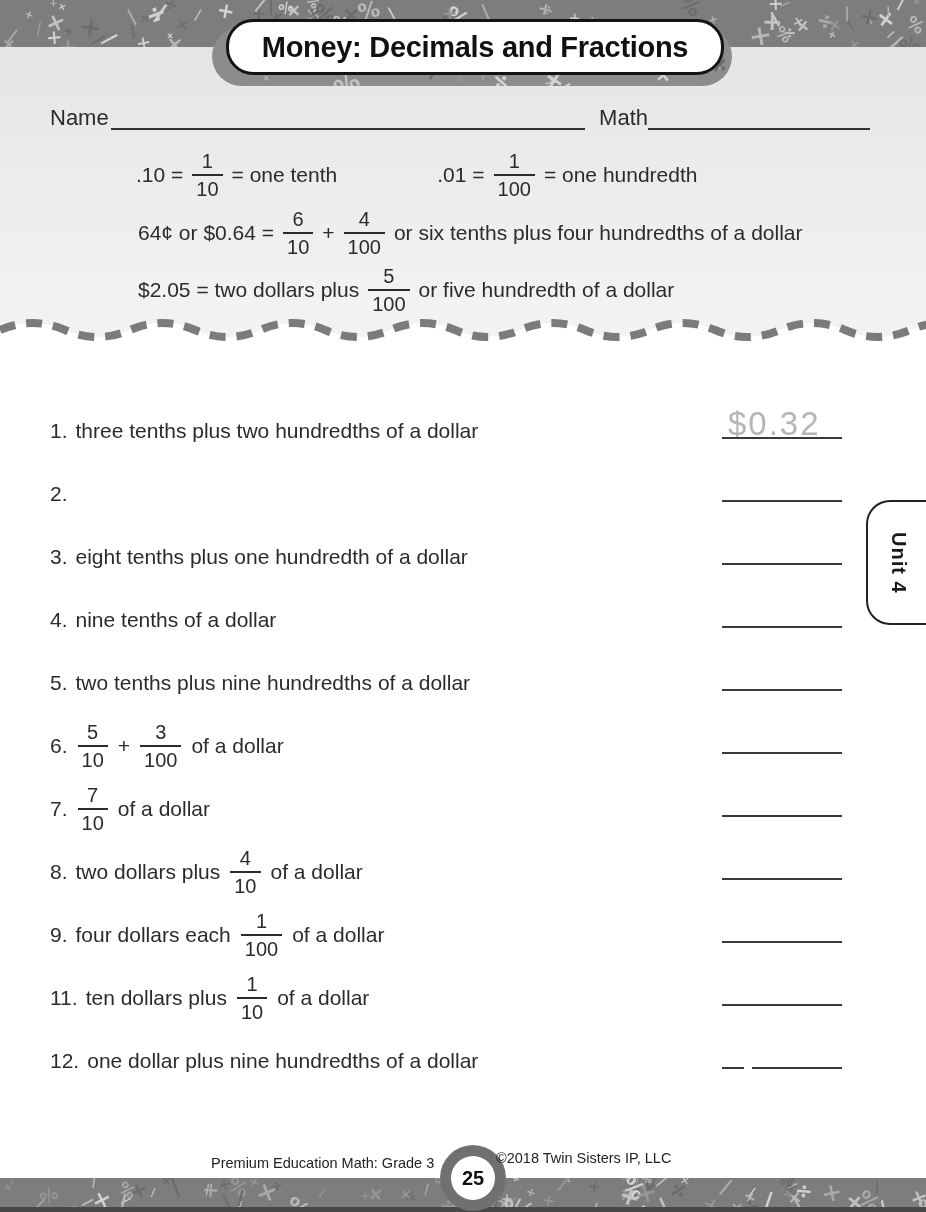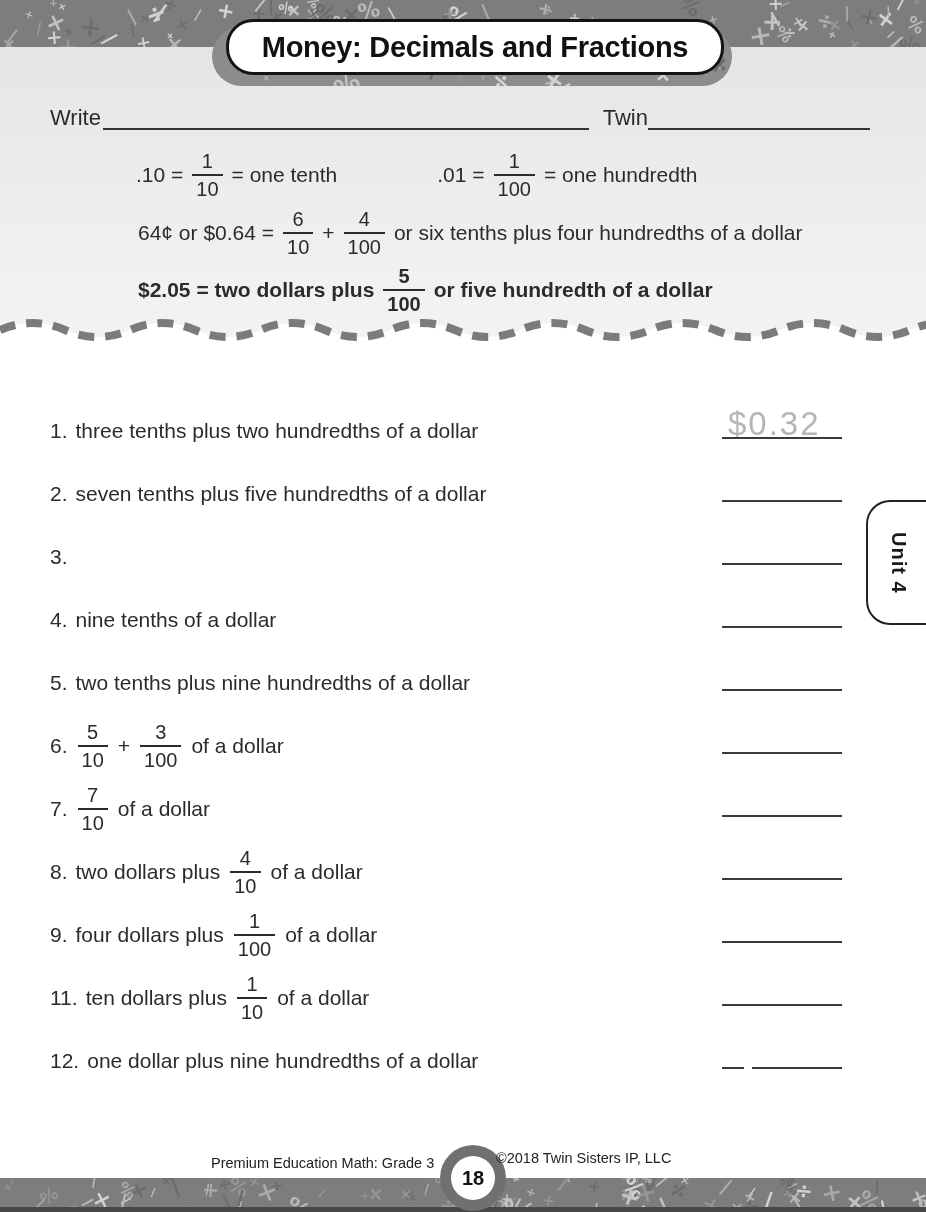--- a/index.html
+++ b/index.html
@@ -29,21 +29,21 @@
   .blank-line{border-bottom:2px solid #333;height:24px;}
   .nl-1{flex:1;margin-left:2px;}
   .nl-2{width:222px;}
   .hdr-label{line-height:1;padding-bottom:1px;}
   .date-label{margin-left:14px;}
   
   .examples{position:absolute;left:0;top:146px;width:926px;z-index:2;}
   .ex-row{display:flex;align-items:center;height:58px;font-size:21px;column-gap:7px;}
   .ex-row-0{padding-left:136px;}
   .ex-row-1{padding-left:138px;}
-  .ex-row-2{padding-left:138px;height:56px;font-weight:bold;}
+  .ex-row-2{padding-left:138px;height:56px;}
   .seg-gap{display:inline-block;width:86px;}
   .frac{display:inline-flex;flex-direction:column;align-items:center;line-height:1;font-size:20px;margin:0 2px;}
   .frac .fn{display:block;padding:0 4px 3px;}
   .frac .fd{display:block;border-top:2px solid #2b2b2b;padding:3px 4px 0;}
   
   .instructions{position:absolute;left:50px;top:352px;font-size:21px;z-index:2;}
   
   .problems{position:absolute;left:50px;top:399px;width:826px;z-index:2;}
   .problem-row{position:relative;height:63px;display:flex;align-items:center;font-size:21px;column-gap:8px;}
   .problem-number{white-space:nowrap;}
@@ -227,23 +227,23 @@
       <span class="pg" style="left: 431.323px; top: 23.2425px; font-size: 24.7766px; color: rgb(150, 150, 152); transform: rotate(19.7672deg);">÷</span>
       <span class="pg" style="left: 335.833px; top: 3.5807px; font-size: 17.8105px; color: rgb(108, 108, 110); transform: rotate(-10.9197deg);">/</span>
       <span class="pg" style="left: 193.585px; top: 11.4276px; font-size: 22.6965px; color: rgb(169, 169, 171); transform: rotate(18.3461deg);">÷</span>
       <span class="pg" style="left: 159.057px; top: 9.31865px; font-size: 24.4341px; color: rgb(169, 169, 171); transform: rotate(22.0357deg);">×</span>
     </div>
   <div class="title-pill">
     <span>Money: Decimals and Fractions</span>
   </div>
 
   <div class="name-row">
-    <span class="hdr-label">Write</span>
+    <span class="hdr-label">Name</span>
     <span class="blank-line nl-1"></span>
-    <span class="hdr-label date-label">Twin</span>
+    <span class="hdr-label date-label">Math</span>
     <span class="blank-line nl-2"></span>
   </div>
 
   <div class="examples">
       <div class="ex-row ex-row-0">
         <span class="seg-text">.10 =</span>
         <span class="frac">
           <span class="fn">1</span>
           <span class="fd">10</span>
         </span>
@@ -284,27 +284,27 @@
       <div class="problem-row">
         <span class="problem-number">1.</span>
         <span class="seg-text">three tenths plus two hundredths of a dollar</span>
         <span class="answer-cell">
           <span class="answer-text">$0.32</span>
           <span class="answer-line"></span>
         </span>
       </div>
       <div class="problem-row">
         <span class="problem-number">2.</span>
-        <span class="seg-text">seven tenths plus five hundredths of a dollar</span>
         <span class="answer-cell">
           <span class="answer-line"></span>
         </span>
       </div>
       <div class="problem-row">
         <span class="problem-number">3.</span>
+        <span class="seg-text">eight tenths plus one hundredth of a dollar</span>
         <span class="answer-cell">
           <span class="answer-line"></span>
         </span>
       </div>
       <div class="problem-row">
         <span class="problem-number">4.</span>
         <span class="seg-text">nine tenths of a dollar</span>
         <span class="answer-cell">
           <span class="answer-line"></span>
         </span>
@@ -350,21 +350,21 @@
           <span class="fn">4</span>
           <span class="fd">10</span>
         </span>
         <span class="seg-text">of a dollar</span>
         <span class="answer-cell">
           <span class="answer-line"></span>
         </span>
       </div>
       <div class="problem-row">
         <span class="problem-number">9.</span>
-        <span class="seg-text">four dollars plus</span>
+        <span class="seg-text">four dollars each</span>
         <span class="frac">
           <span class="fn">1</span>
           <span class="fd">100</span>
         </span>
         <span class="seg-text">of a dollar</span>
         <span class="answer-cell">
           <span class="answer-line"></span>
         </span>
       </div>
       <div class="problem-row">
@@ -481,18 +481,18 @@
       <span class="pg" style="left: 222.523px; top: 13.9049px; font-size: 16.9952px; color: rgb(108, 108, 110); transform: rotate(-41.8369deg);">/</span>
       <span class="pg" style="left: 118.647px; top: 12.7086px; font-size: 22.3702px; color: rgb(184, 184, 186); transform: rotate(-4.93795deg);">/</span>
       <span class="pg" style="left: 588.995px; top: 1.76274px; font-size: 13.9365px; color: rgb(108, 108, 110); transform: rotate(-38.8935deg);">×</span>
       <span class="pg" style="left: 784.45px; top: 3.95159px; font-size: 13.3146px; color: rgb(108, 108, 110); transform: rotate(36.8746deg);">%</span>
       <span class="pg" style="left: 248.712px; top: -2.30696px; font-size: 12.2469px; color: rgb(150, 150, 152); transform: rotate(-13.0317deg);">×</span>
       <span class="pg" style="left: 218.128px; top: -1.50251px; font-size: 16.5974px; color: rgb(108, 108, 110); transform: rotate(-17.3875deg);">÷</span>
     </div>
   <div class="bottom-strip"></div>
   <div class="page-ring"></div>
   <div class="page-circle">
-    <span>18</span>
+    <span>25</span>
   </div>
   <div class="footer-book">Premium Education Math: Grade 3</div>
   <div class="footer-copy">©2018 Twin Sisters IP, LLC</div>
 
 </div>
 
 </body></html>

